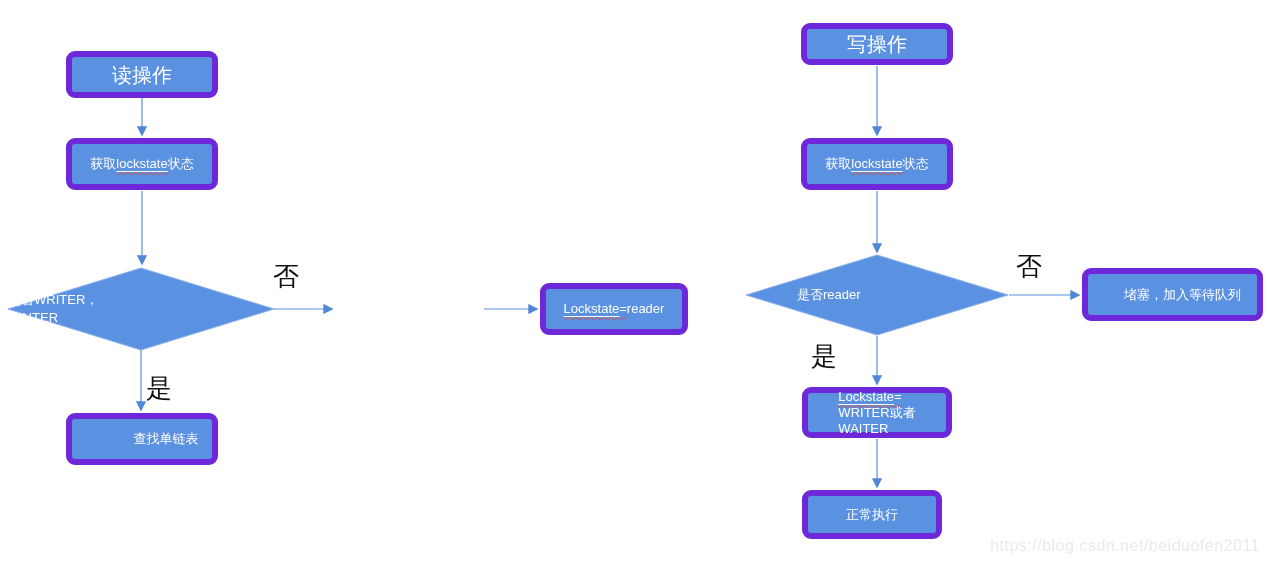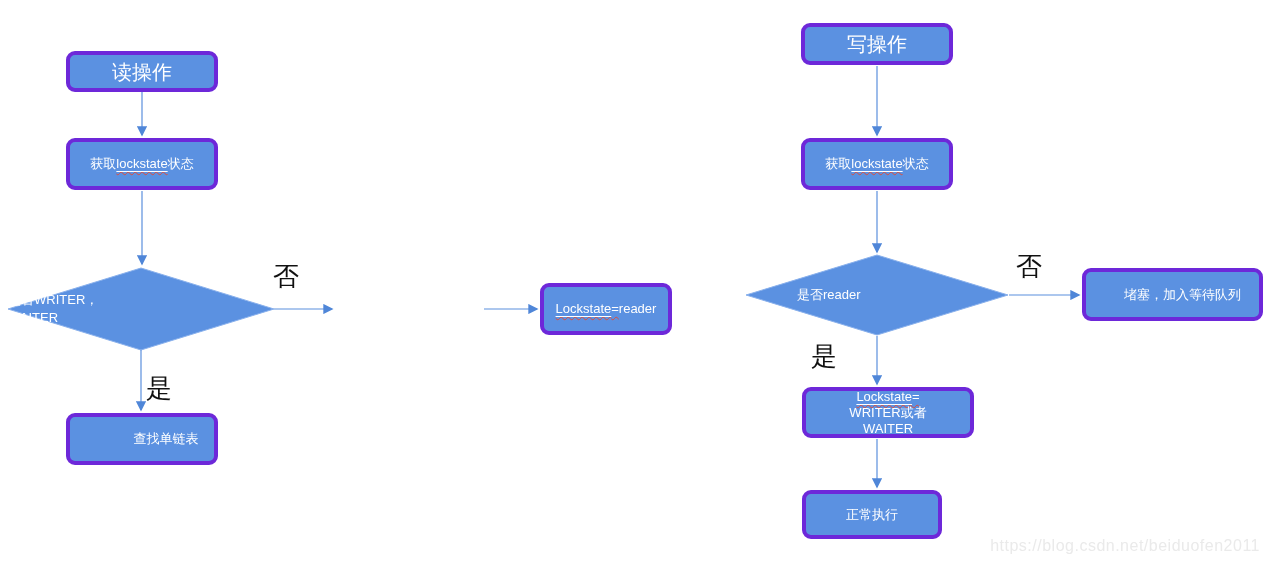--- a/index.html
+++ b/index.html
@@ -14,28 +14,28 @@
     width: 1268px; height: 567px;
     background: #ffffff;
   }
   .layer {
     position: absolute; left: 0; top: 0;
   }
   .node {
     position: absolute;
     box-sizing: border-box;
     background: #5B91E1;
-    border: 4px solid #6d28d9;
+    border: 6px solid #6d28d9;
     border-radius: 9px;
     color: #ffffff;
     font-size: 13px;
     display: flex;
     align-items: center;
     justify-content: center;
-    text-align: center;
+    text-align: left;
     line-height: 16px;
   }
   .start { font-size: 20px; }
   .dtext {
     position: absolute;
     color: #ffffff;
     font-size: 13px;
     line-height: 18px;
     text-align: left;
   }
@@ -87,57 +87,57 @@
     <line x1="484" y1="309" x2="537" y2="309" stroke="#5B8FDD" stroke-width="1.2" marker-end="url(#ah)"></line>
     <line x1="141" y1="350" x2="141" y2="410" stroke="#5B8FDD" stroke-width="1.2" marker-end="url(#ah)"></line>
 
     <line x1="877" y1="66" x2="877" y2="135" stroke="#5B8FDD" stroke-width="1.2" marker-end="url(#ah)"></line>
     <line x1="877" y1="191" x2="877" y2="252" stroke="#5B8FDD" stroke-width="1.2" marker-end="url(#ah)"></line>
     <line x1="1009" y1="295" x2="1079" y2="295" stroke="#5B8FDD" stroke-width="1.2" marker-end="url(#ah)"></line>
     <line x1="877" y1="336" x2="877" y2="384" stroke="#5B8FDD" stroke-width="1.2" marker-end="url(#ah)"></line>
     <line x1="877" y1="439" x2="877" y2="487" stroke="#5B8FDD" stroke-width="1.2" marker-end="url(#ah)"></line>
   </svg>
 
-  <div class="node start" style="left:66px; top:51px; width:152px; height:41px;">读操作</div>
+  <div class="node start" style="left:66px; top:51px; width:152px; height:47px;">读操作</div>
 
   <div class="node" style="left:66px; top:138px; width:152px; height:52px;">
     <span><span>获取</span><span class="wavy"><span class="undl">lockstate</span></span><span>状态</span></span>
   </div>
 
   <div class="dtext" style="left:8px; top:291px; width:266px;">
     <div>是否WRITER，</div>
     <div>WAITER</div>
   </div>
 
   <div class="edge-label" style="left:273px; top:262px;">否</div>
 
   <div class="edge-label" style="left:146px; top:374px;">是</div>
 
 
-  <div class="node" style="left:540px; top:283px; width:132px; height:52px;">
+  <div class="node" style="left:540px; top:283px; width:148px; height:52px;">
     <span><span class="wavy"><span class="undl">Lockstate</span><span>=</span></span><span>reader</span></span>
   </div>
 
   <div class="node" style="left:66px; top:413px; width:152px; height:52px;padding-left:48px;">查找单链表</div>
 
   <div class="node start" style="left:801px; top:23px; width:152px; height:42px;">写操作</div>
 
   <div class="node" style="left:801px; top:138px; width:152px; height:52px;">
     <span><span>获取</span><span class="wavy"><span class="undl">lockstate</span></span><span>状态</span></span>
   </div>
 
   <div class="dtext" style="left:797px; top:286px; width:160px;">是否reader</div>
 
   <div class="edge-label" style="left:1016px; top:252px;">否</div>
 
   <div class="edge-label" style="left:811px; top:342px;">是</div>
 
   <div class="node" style="left:1082px; top:268px; width:181px; height:53px;padding-left:20px;">堵塞，加入等待队列</div>
 
-  <div class="node" style="left:802px; top:387px; width:172px; height:51px;">
+  <div class="node" style="left:802px; top:387px; width:150px; height:51px;">
     <span>
       <span style="display:block;"><span class="wavy"><span class="undl">Lockstate</span><span>=</span></span></span>
       <span style="display:block;">WRITER或者</span>
       <span style="display:block;">WAITER</span>
     </span>
   </div>
 
   <div class="node" style="left:802px; top:490px; width:140px; height:49px;">正常执行</div>
 
   <div class="watermark">https://blog.csdn.net/beiduofen2011</div>

